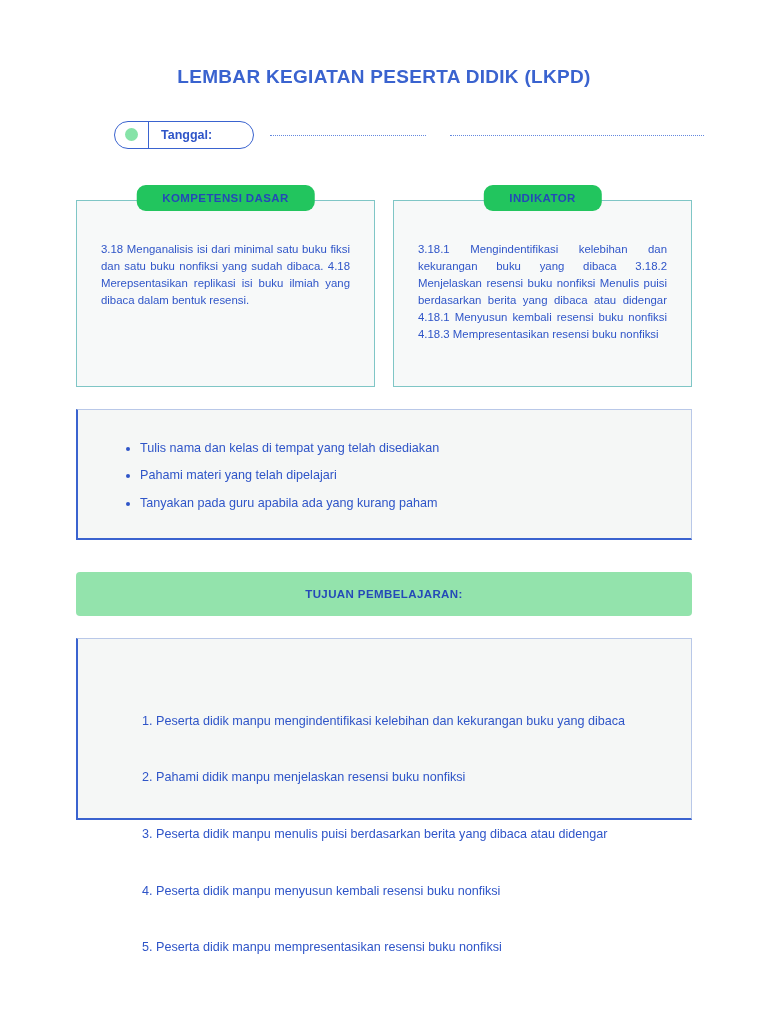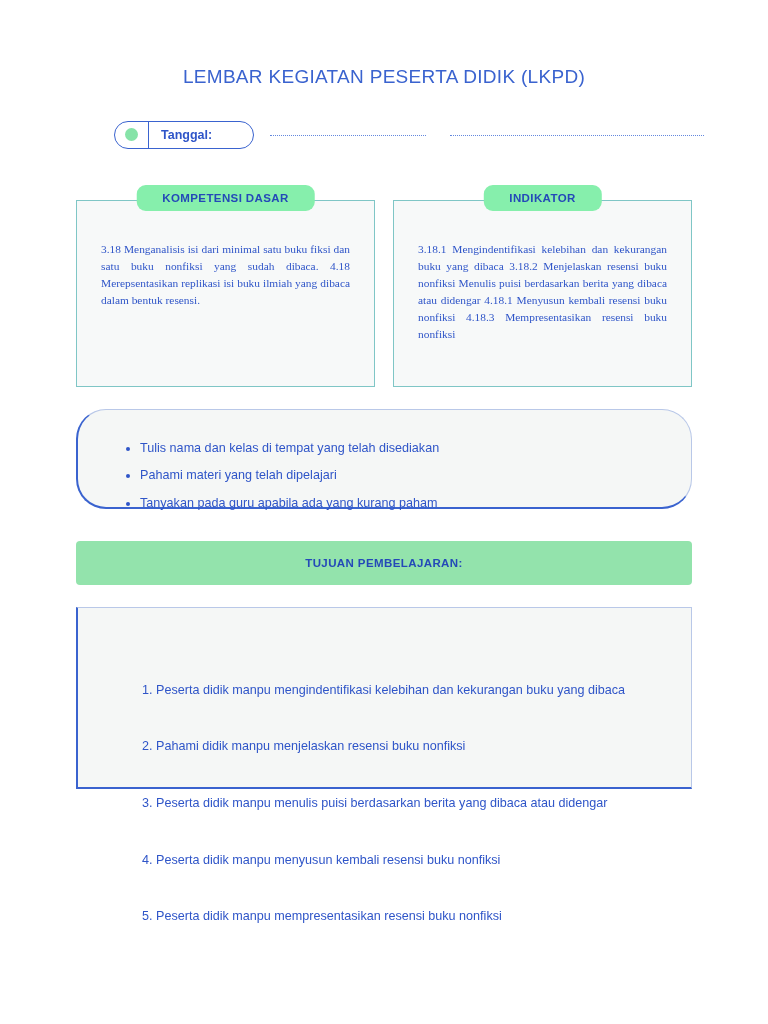--- a/index.html
+++ b/index.html
@@ -23,21 +23,21 @@
 
   
   .header {
     padding-top: 66px;
     text-align: center;
   }
   .header-eyebrow {
     font-size: 19px;
     letter-spacing: 0.3px;
     color: #3a63cf;
-    font-weight: 400;
+    font-weight: 700;
     line-height: 1.2;
   }
   .header-title {
     margin-top: 8px;
     font-size: 34px;
     font-weight: bold;
     letter-spacing: 0.2px;
     color: #2449b8;
     line-height: 1.15;
   }
@@ -105,21 +105,21 @@
   }
   .col {
     flex: 1;
     position: relative;
   }
   .chip {
     position: absolute;
     top: 0;
     left: 50%;
     transform: translateX(-50%);
-    background: #86efac;
+    background: #22c55e;
     color: #2449b8;
     font-size: 11.5px;
     font-weight: bold;
     letter-spacing: 0.4px;
     padding: 7px 26px;
     border-radius: 9px;
     white-space: nowrap;
     z-index: 2;
   }
   .card {
@@ -129,21 +129,20 @@
     min-height: 187px;
     box-sizing: border-box;
     padding: 40px 24px 20px 24px;
   }
   .card p {
     margin: 0;
     font-size: 11.4px;
     line-height: 1.5;
     color: #2f55c8;
     text-align: justify;
-    font-family: Liberation Serif, serif;
   }
 
   
   .banner {
     margin: 0 76px;
     background: #93e3ac;
     color: #2449b8;
     text-align: center;
     font-size: 11.5px;
     font-weight: bold;
@@ -158,21 +157,21 @@
   .panel {
     margin: 22px 76px 0 76px;
     background: #f5f7f6;
     border-top: 1.6px solid #b9c8e8;
     border-right: 1.6px solid #b9c8e8;
     border-left: 2.4px solid #3a63cf;
     border-bottom: 2.4px solid #3a63cf;
     box-sizing: border-box;
     padding: 32px 34px 28px 34px;
   }
-  .panel-petunjuk { height: 100px; border-radius: 30px; }
+  .panel-petunjuk { height: 131px; }
   .panel-tujuan { height: 182px; }
 
   .bullets {
     margin: 0;
     padding-left: 28px;
     list-style: disc;
   }
   .bullets li {
     font-size: 12.6px;
     line-height: 1.0;

